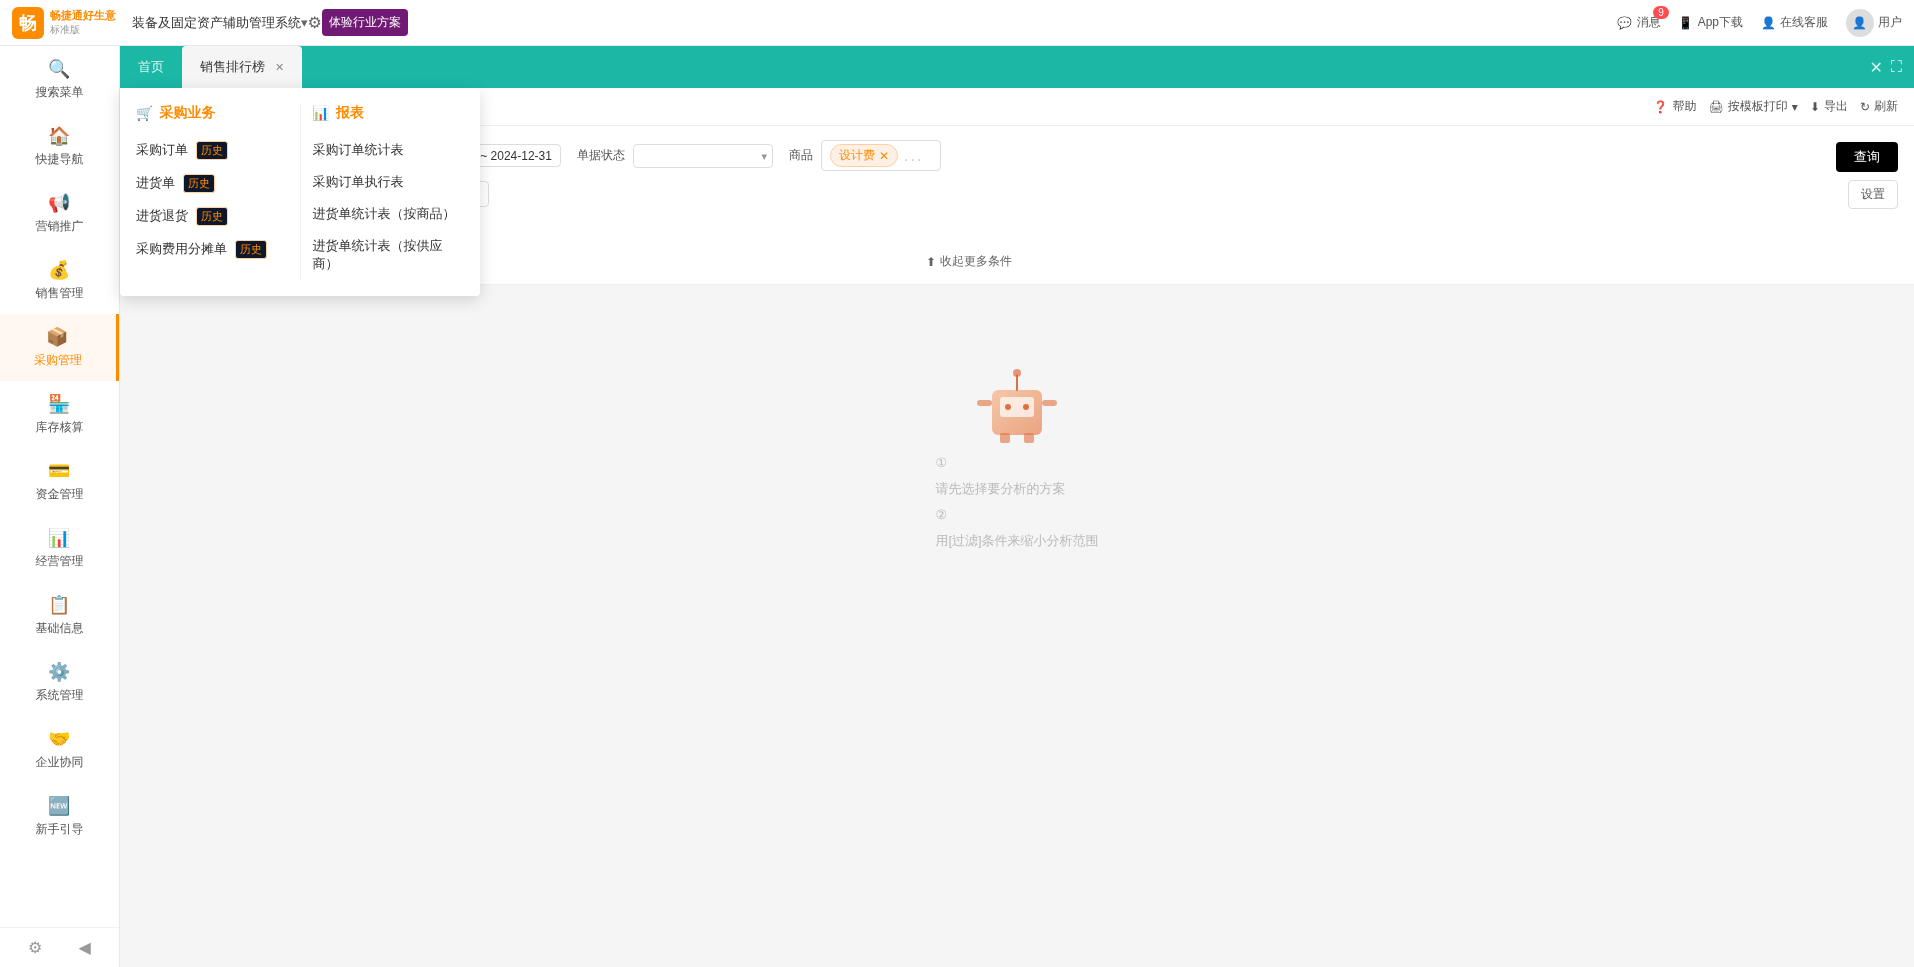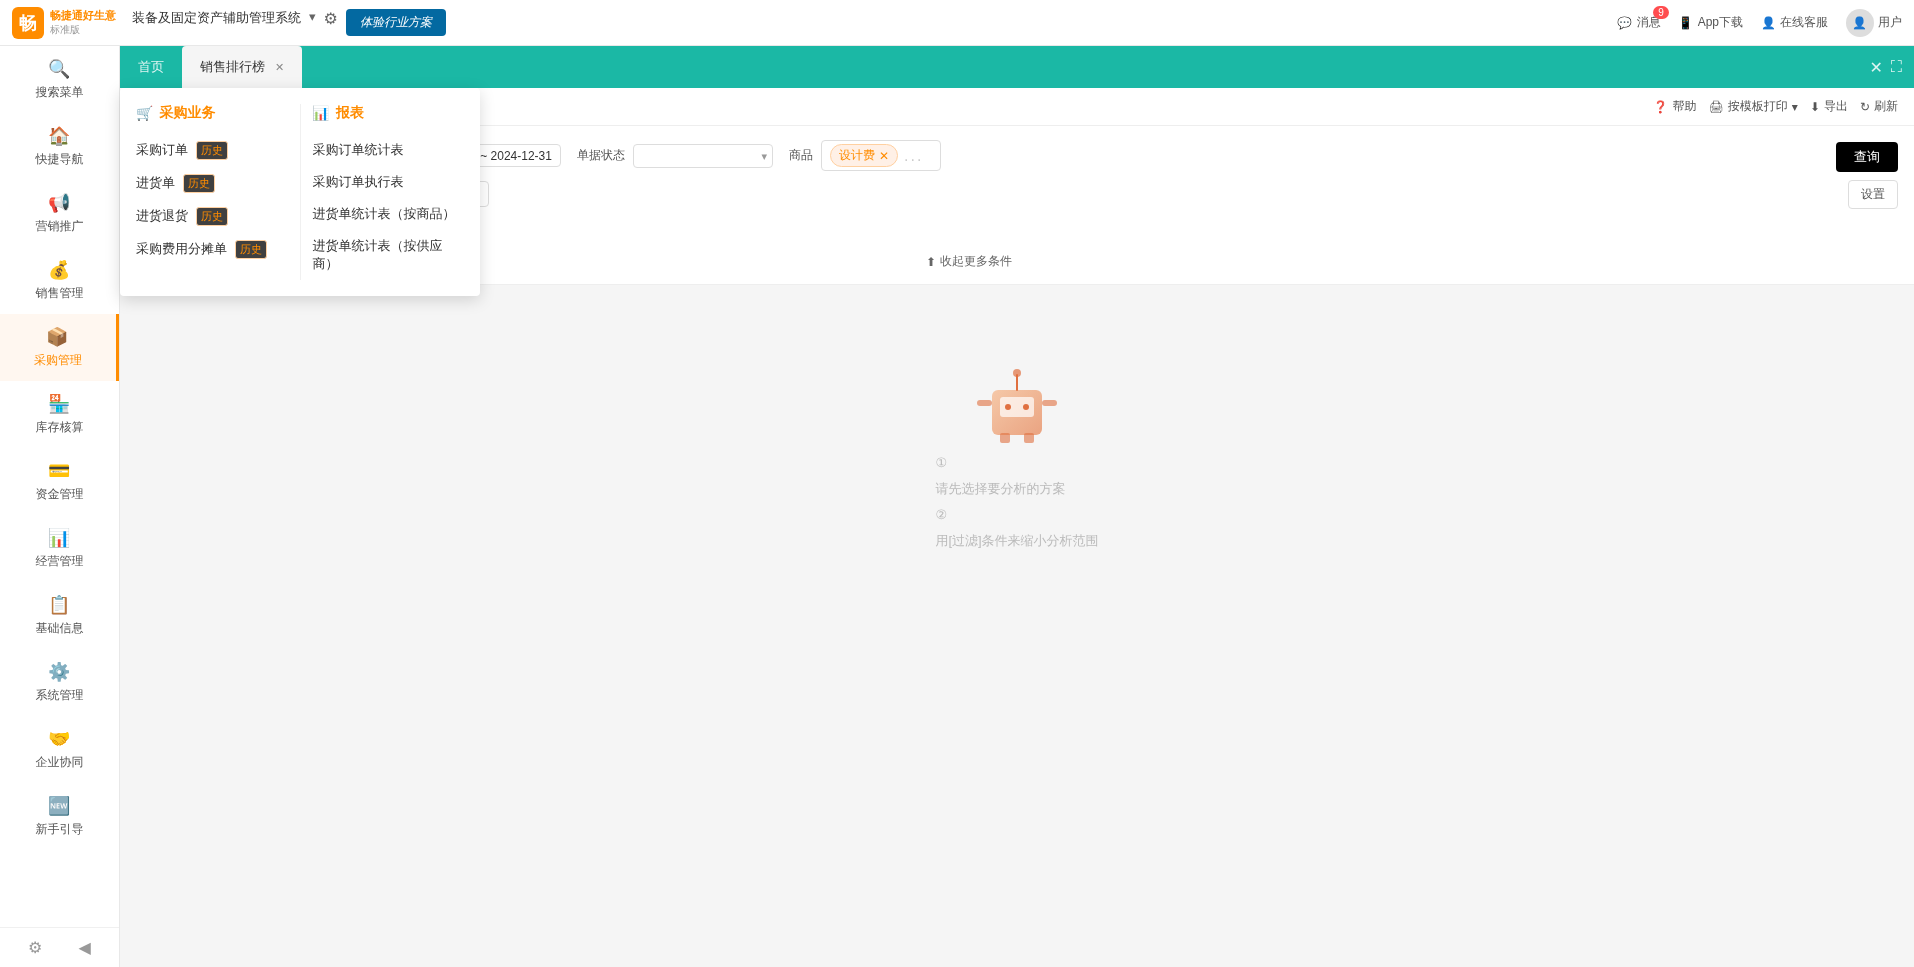--- a/index.html
+++ b/index.html
@@ -11,27 +11,27 @@
       background: #fff; border-bottom: 1px solid #e8e8e8;
       padding: 0 12px; position: fixed; top: 0; left: 0; right: 0; z-index: 100;
     }
     .logo-area {
       width: 120px; display: flex; align-items: center; gap: 6px;
     }
     .logo-icon {
       width: 32px; height: 32px; background: #ff8c00; border-radius: 6px;
       display: flex; align-items: center; justify-content: center; color: #fff; font-size: 18px; font-weight: bold;
     }
-    .header-system { display: flex; gap: 8px; flex: 1; }
+    .header-system { display: flex; align-items: center; flex: 1; }
     .system-name { font-size: 13px; color: #333; }
     .header-dropdown { color: #666; cursor: pointer; }
     .header-settings { color: #666; cursor: pointer; font-size: 16px; }
     .industry-btn {
-      background: #0369a1; color: #fff; border: none; border-radius: 4px;
-      padding: 5px 14px; font-size: 12px; cursor: pointer; font-style: italic;
+      background: #701a75; color: #fff; border: none; border-radius: 4px;
+      padding: 5px 7px; font-size: 12px; cursor: pointer;
     }
     .header-right { display: flex; align-items: center; gap: 18px; margin-left: auto; }
     .header-action { display: flex; align-items: center; gap: 4px; color: #555; font-size: 12px; cursor: pointer; position: relative; }
     .badge { background: #ff4d4f; color: #fff; border-radius: 10px; font-size: 10px; padding: 1px 5px; position: absolute; top: -8px; right: -8px; }
     .user-avatar { width: 28px; height: 28px; border-radius: 50%; background: #ddd; display: flex; align-items: center; justify-content: center; font-size: 12px; color: #999; }
 
     
     .sidebar {
       position: fixed; left: 0; top: 46px; bottom: 0; width: 120px;
       background: #fff; border-right: 1px solid #e8e8e8; z-index: 90;
@@ -126,21 +126,21 @@
     .dropdown-col-title {
       font-size: 14px; font-weight: bold; color: #ff8c00; margin-bottom: 12px;
       display: flex; align-items: center; gap: 6px;
     }
     .dropdown-divider { width: 1px; background: #f0f0f0; margin: 0 12px; }
     .dropdown-item {
       display: flex; align-items: flex-start; gap: 8px; padding: 7px 0;
       font-size: 13px; color: #333; cursor: pointer;
     }
     .history-badge {
-      background: #404040; color: #ff8c00; border: 1px solid #ffd0a0;
+      background: #0f172a; color: #ff8c00; border: 1px solid #ffd0a0;
       border-radius: 3px; font-size: 11px; padding: 1px 4px;
     }
 
     
     .query-btn {
       background: #000000; color: #fff; border: none; border-radius: 4px;
       padding: 6px 18px; font-size: 13px; cursor: pointer;
     }
     .settings-btn {
       background: #fff; color: #555; border: 1px solid #ddd; border-radius: 4px;

